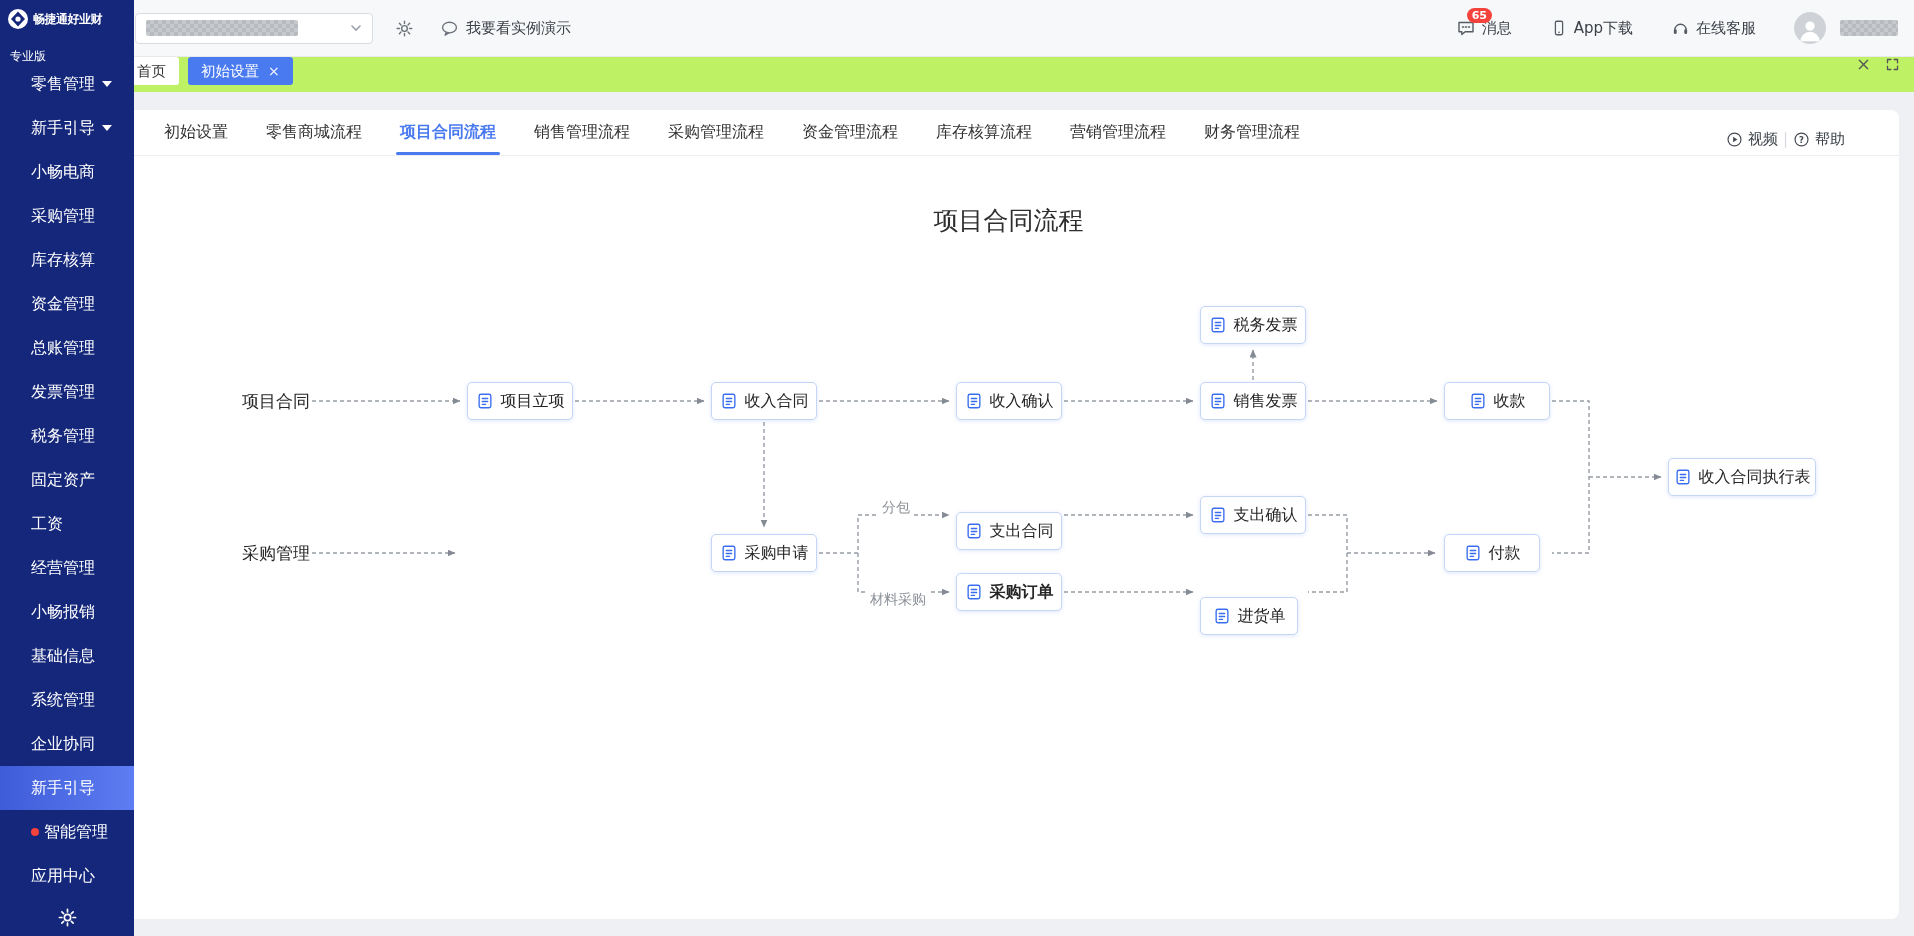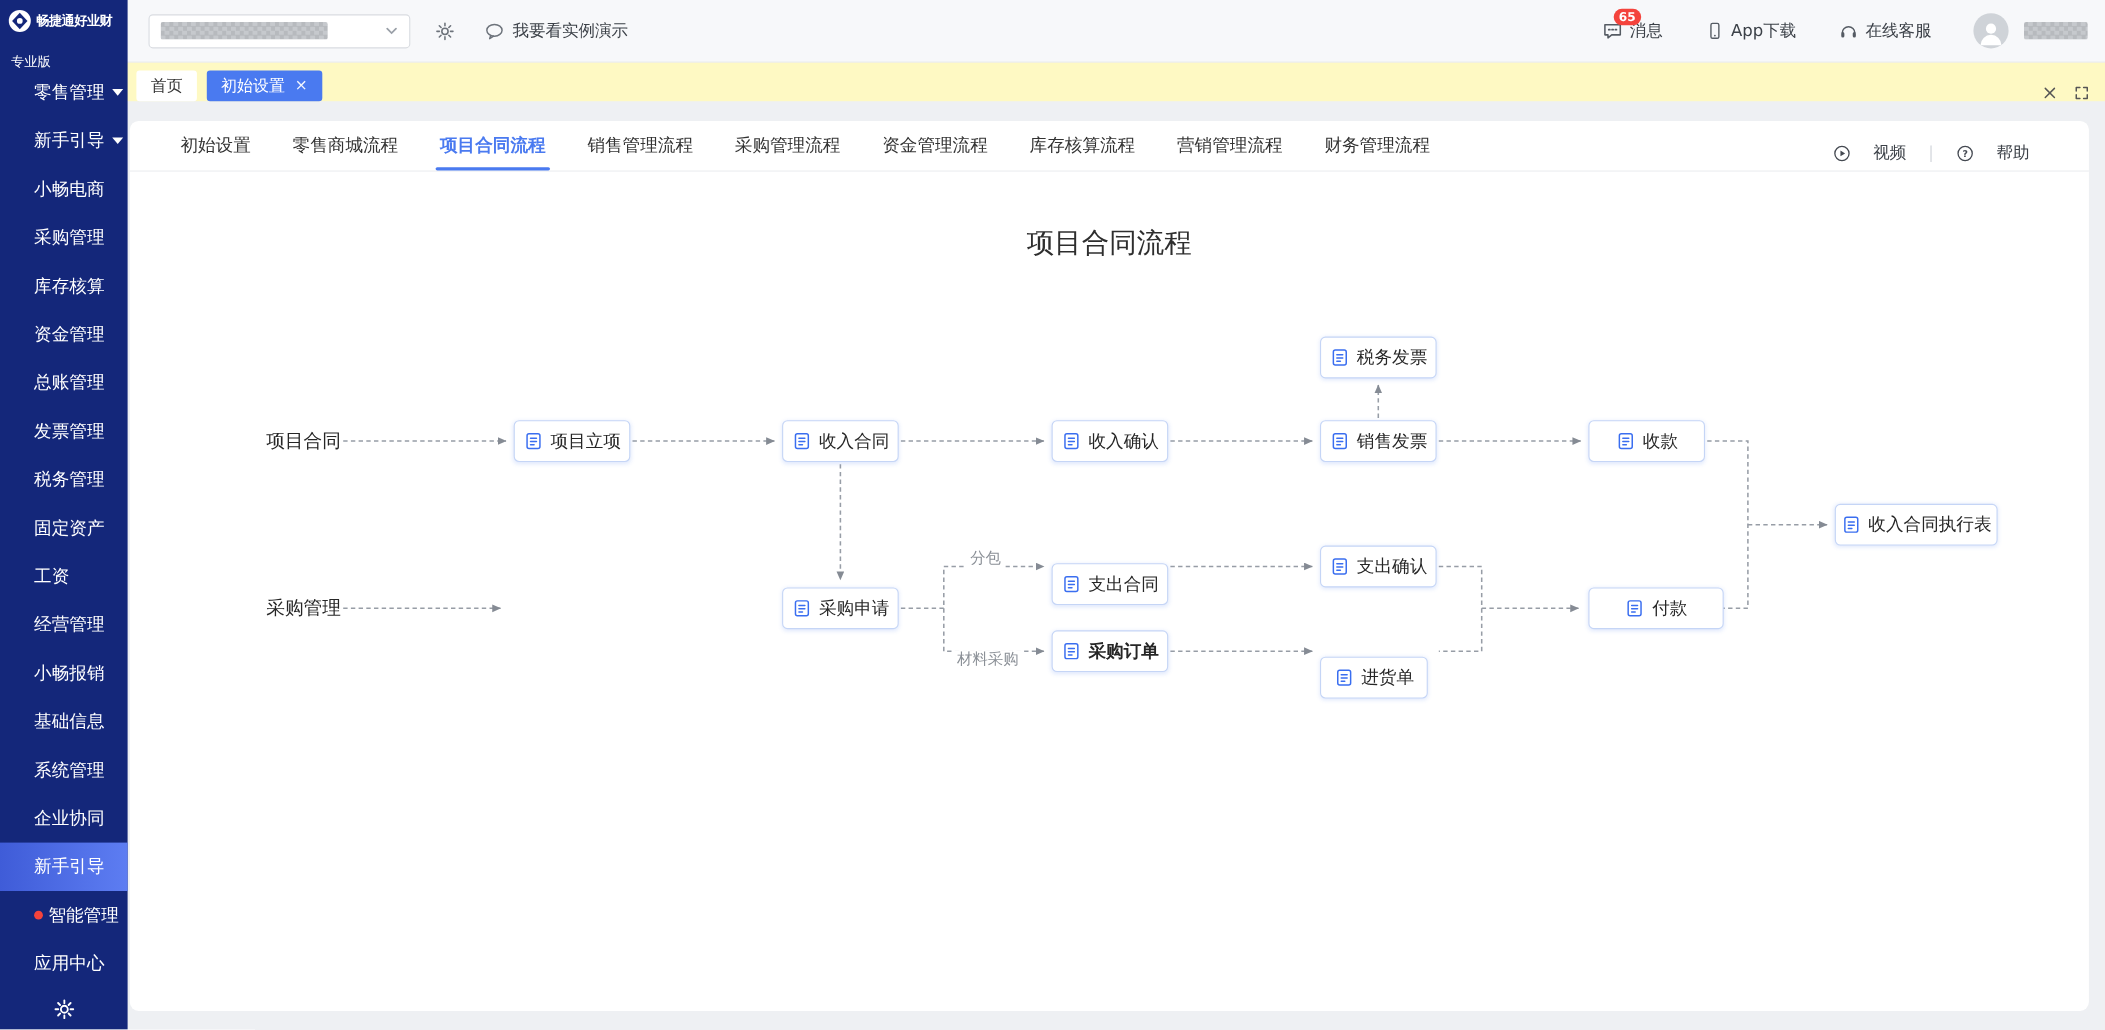--- a/index.html
+++ b/index.html
@@ -1,21 +1,21 @@
 <!DOCTYPE html>
 <html><head>
 <meta charset="utf-8">
 <style>
   *{margin:0;padding:0;box-sizing:border-box}
   html,body{width:1914px;height:936px;overflow:hidden}
   body{font-family:"DejaVu Sans","Liberation Sans",sans-serif;background:#eef0f3;position:relative;font-size:15px;color:#333}
   .page{position:absolute;left:0;top:0;width:1914px;height:936px}
 
   
-  .sidebar{position:absolute;left:0;top:0;bottom:0;width:116px;background:#14277a;color:#fff;z-index:5}
+  .sidebar{position:absolute;left:0;top:0;bottom:0;width:134px;background:#14277a;color:#fff;z-index:5}
   .logo-area{padding:8px 7px 2px}
   .logo-row{display:flex;align-items:center;gap:4px}
   .brand1{font-size:12px;font-weight:bold;white-space:nowrap;letter-spacing:-0.5px}
   .brand2{font-size:12px;margin-top:18px;padding-left:3px}
   .side-menu{position:absolute;top:62px;left:0;right:0}
   .side-item{height:44px;display:flex;align-items:center;padding-left:31px;font-size:16px;cursor:pointer;white-space:nowrap}
   .side-item.active{background:linear-gradient(90deg,#3f5cd8,#5d7df2)}
   .caret{width:0;height:0;border-left:5px solid transparent;border-right:5px solid transparent;border-top:6px solid #fff;margin-left:7px}
   .red-dot{width:8px;height:8px;border-radius:50%;background:#f4433c;margin-right:5px;flex:none}
   .side-gear{position:absolute;bottom:8px;left:0;right:0;display:flex;justify-content:center;color:#fff;cursor:pointer}
@@ -28,35 +28,35 @@
   .name-mosaic{width:58px;height:16px;margin-left:8px}
   .tb-gear{margin-left:22px;color:#6d737b;cursor:pointer;display:flex}
   .demo{display:flex;align-items:center;gap:7px;margin-left:26px;cursor:pointer;color:#3c4148}
   .tb-right{margin-left:auto;display:flex;align-items:center;gap:38px;padding-right:16px}
   .tb-item{display:flex;align-items:center;gap:6px;cursor:pointer;color:#3c4148;position:relative}
   .icon-wrap{position:relative;display:flex}
   .badge{position:absolute;top:-10px;left:11px;background:#f4433c;color:#fff;font-size:11px;line-height:1;padding:2px 5px;border-radius:8px;font-weight:bold}
   .avatar{width:32px;height:32px;border-radius:50%;background:#cfd3d8;display:flex;align-items:flex-end;justify-content:center;overflow:hidden;flex:none}
 
   
-  .tabstrip{position:absolute;left:112px;top:57px;right:0;height:35px;background:#fef9c3;display:flex;align-items:flex-end;z-index:4}
+  .tabstrip{position:absolute;left:112px;top:57px;right:0;height:35px;background:#bef264;display:flex;align-items:flex-start;z-index:4}
   .tab-list{display:flex;align-items:center;gap:9px;margin-left:12px}
   .tab{height:28px;display:flex;align-items:center;padding:0 13px;background:#fff;border-radius:3px;font-size:14.5px;color:#333;cursor:pointer;gap:9px;white-space:nowrap}
   .tab.active{background:#4a7af0;color:#fff}
   .tab-close{font-size:14px;opacity:.95;cursor:pointer}
   .strip-icons{margin-left:auto;display:flex;align-items:center;gap:14px;padding-right:14px;color:#555}
   .strip-icons span{display:flex;cursor:pointer}
 
   
   .card{position:absolute;left:118px;top:110px;width:1781px;height:809px;background:#fff;border-radius:8px;z-index:3}
   .nav-row{position:absolute;top:0;left:0;right:0;height:46px;display:flex;align-items:center;padding-left:46px;gap:38px;border-bottom:1px solid #ecedf0}
   .nav-item{font-size:16px;color:#333;cursor:pointer;height:100%;display:flex;align-items:center;position:relative;white-space:nowrap}
   .nav-item.active{color:#4a7af0;font-weight:bold}
   .nav-item.active::after{content:"";position:absolute;left:-4px;right:-4px;bottom:0;height:3px;background:#4a7af0;border-radius:2px}
-  .nav-right{position:absolute;right:54px;top:0;height:58px;display:flex;align-items:center;gap:20px;color:#3c4148}
+  .nav-right{position:absolute;right:54px;top:0;height:58px;display:flex;align-items:center;gap:5px;color:#3c4148}
   .nav-right .sep{color:#d8dbe0}
   .nav-right .lbl{cursor:pointer}
   .flow-title{position:absolute;top:94px;left:0;right:0;text-align:center;font-size:25px;color:#2e2e2e;font-weight:500}
 
   
   .flow-svg{position:absolute;left:0;top:0;width:1914px;height:936px;z-index:6;pointer-events:none}
   .edge{fill:none;stroke:#979da6;stroke-width:1.4;stroke-dasharray:4 3}
   .flow-layer{position:absolute;left:0;top:0;width:1914px;height:936px;z-index:7;pointer-events:none}
   .flow-node{position:absolute;height:38px;background:#fff;border:1px solid #c5d5f6;border-radius:5px;box-shadow:0 1px 4px rgba(74,122,240,.18);display:flex;align-items:center;justify-content:center;gap:7px;font-size:16px;color:#262626;cursor:pointer;pointer-events:auto;white-space:nowrap}
   .node-icon{display:flex;flex:none}
@@ -381,21 +381,21 @@
       </div>
       <div class="flow-node" style="left: 711px; top: 534px; width: 106px;">
         <span class="node-icon">
           <svg width="18" height="18" viewBox="0 0 20 20">
             <rect x="3.5" y="2.5" width="13" height="15" rx="2" fill="#fff" stroke="#3a6ef0" stroke-width="1.5"></rect>
             <path d="M7 7.2h6M7 10.5h6M7 13.8h3.6" stroke="#3a6ef0" stroke-width="1.5" stroke-linecap="round" fill="none"></path>
           </svg>
         </span>
         <span class="node-label">采购申请</span>
       </div>
-      <div class="flow-node" style="left: 1444px; top: 534px; width: 123px;">
+      <div class="flow-node" style="left: 1444px; top: 534px; width: 96px;">
         <span class="node-icon">
           <svg width="18" height="18" viewBox="0 0 20 20">
             <rect x="3.5" y="2.5" width="13" height="15" rx="2" fill="#fff" stroke="#3a6ef0" stroke-width="1.5"></rect>
             <path d="M7 7.2h6M7 10.5h6M7 13.8h3.6" stroke="#3a6ef0" stroke-width="1.5" stroke-linecap="round" fill="none"></path>
           </svg>
         </span>
         <span class="node-label">付款</span>
       </div>
       <div class="flow-node" style="left: 956px; top: 573px; width: 106px; font-weight: bold;">
         <span class="node-icon">

